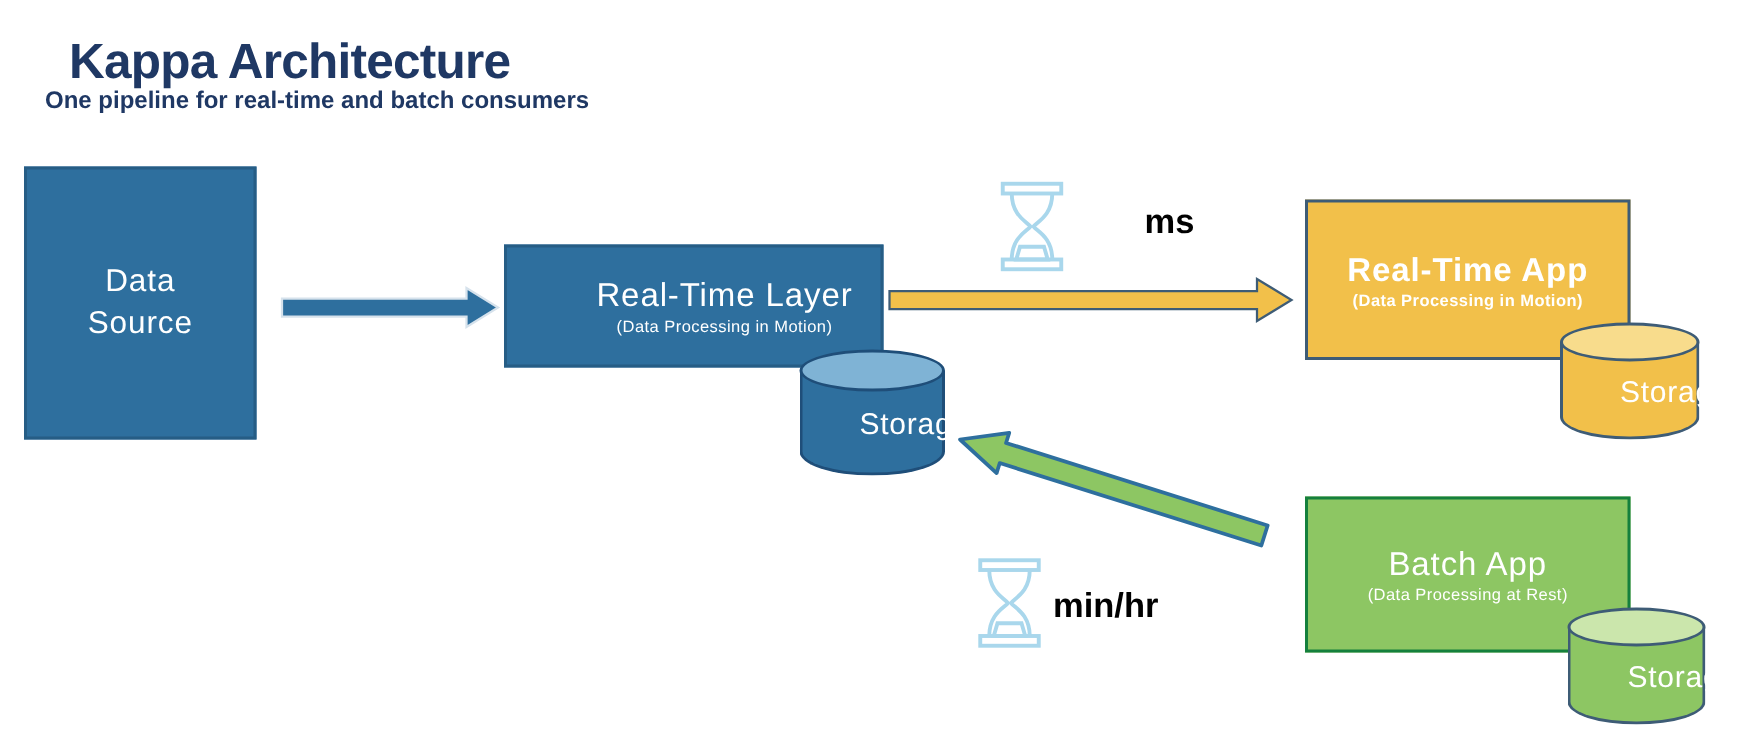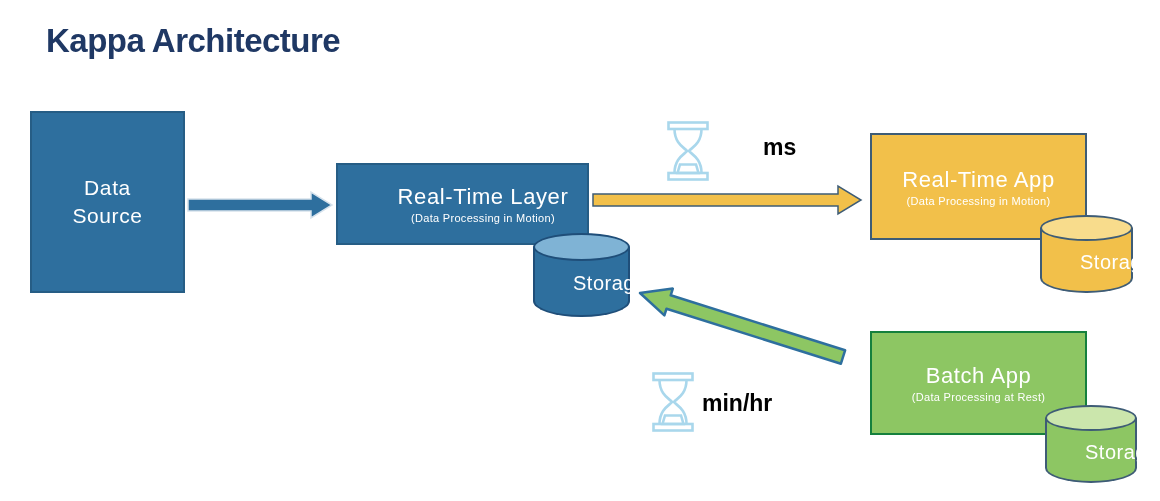--- a/index.html
+++ b/index.html
@@ -16,21 +16,21 @@
     font-size:16px; font-weight:bold; color:#1F3864;
   }
   .layer { position:absolute; left:0; top:0; z-index:1; }
 
   .node {
     position:absolute; box-sizing:border-box; z-index:2;
     display:flex; flex-direction:column; align-items:center; justify-content:center;
     text-align:center; color:#ffffff;
   }
   .node.blue   { background:#2E6F9E; border:2px solid #265D85; }
-  .node.yellow { background:#F2C04A; border:2px solid #3E5C76; }
+  .node.yellow { background:#F2C04A; border:2px solid #3E5C76;font-weight:bold; }
   .node.green  { background:#8DC663; border:2px solid #15803d; }
   .node-title  { font-size:22px; letter-spacing:0.6px; }
   .node-title.big { font-size:21px; line-height:1.35; }
   .node-sub    { font-size:11px; letter-spacing:0.3px; margin-top:2px; }
 
   .cyl { position:absolute; z-index:3; }
   .cyl-top, .cyl-body { position:absolute; left:0; width:100%; box-sizing:border-box; }
   .cyl-top  { top:0; border-radius:50%; z-index:2; }
   .cyl-label {
     position:absolute; left:0; width:100%; z-index:3; text-align:left;
@@ -49,20 +49,21 @@
   .latency {
     position:absolute; z-index:2; color:#000000; font-weight:bold; font-size:23px;
   }
 </style>
 </head>
 <body>
 
 <div class="canvas">
 
   <h1 class="page-title">Kappa Architecture</h1>
+  <div class="page-subtitle">One pipeline for real-time and batch consumers</div>
 
   <svg class="layer" width="1160" height="501" viewBox="0 0 1160 501">
     <defs>
       <g id="hourglass" fill="none" stroke="#A9D7EC" stroke-width="2.6">
         <rect x="0.5" y="0.5" width="39" height="6.5"></rect>
         <rect x="0.5" y="51" width="39" height="6.5"></rect>
         <path d="M 6.5,7 C 6.5,22 17,26 19,29 C 17,32 6.5,36 6.5,51"></path>
         <path d="M 33.5,7 C 33.5,22 23,26 21,29 C 23,32 33.5,36 33.5,51"></path>
         <path d="M 12,42.5 L 28,42.5 L 30.5,51 L 9.5,51 Z"></path>
       </g>
@@ -71,21 +72,21 @@
     <polygon points="188,199 311,199 311,192 332,205 311,218 311,211 188,211" fill="#2E6F9E" stroke="#D6E2EC" stroke-width="1.5"></polygon>
 
     <polygon points="593,194 838,194 838,186 861,200 838,214 838,206 593,206" fill="#F2C04A" stroke="#3E5C76" stroke-width="1.5"></polygon>
 
     <polygon points="845.1,350.3 670.7,295.3 672.8,288.6 640,293 664.4,315.4 666.5,308.7 840.9,363.7" fill="#8DC663" stroke="#2E6F9E" stroke-width="2.5" stroke-linejoin="round"></polygon>
 
     <use href="#hourglass" transform="translate(668,122)"></use>
     <use href="#hourglass" transform="translate(653,373)"></use>
   </svg>
 
-  <div class="node blue" style="left:30px; top:111px; width:155px; height:182px;">
+  <div class="node blue" style="left:16px; top:111px; width:155px; height:182px;">
     <div class="node-title big">
       <div>Data</div>
       <div>Source</div>
     </div>
   </div>
 
   <div class="node blue" style="left:336px; top:163px; width:253px; height:82px;padding-left:41px;">
     <div class="node-title">Real-Time Layer</div>
     <div class="node-sub">(Data Processing in Motion)</div>
   </div>

